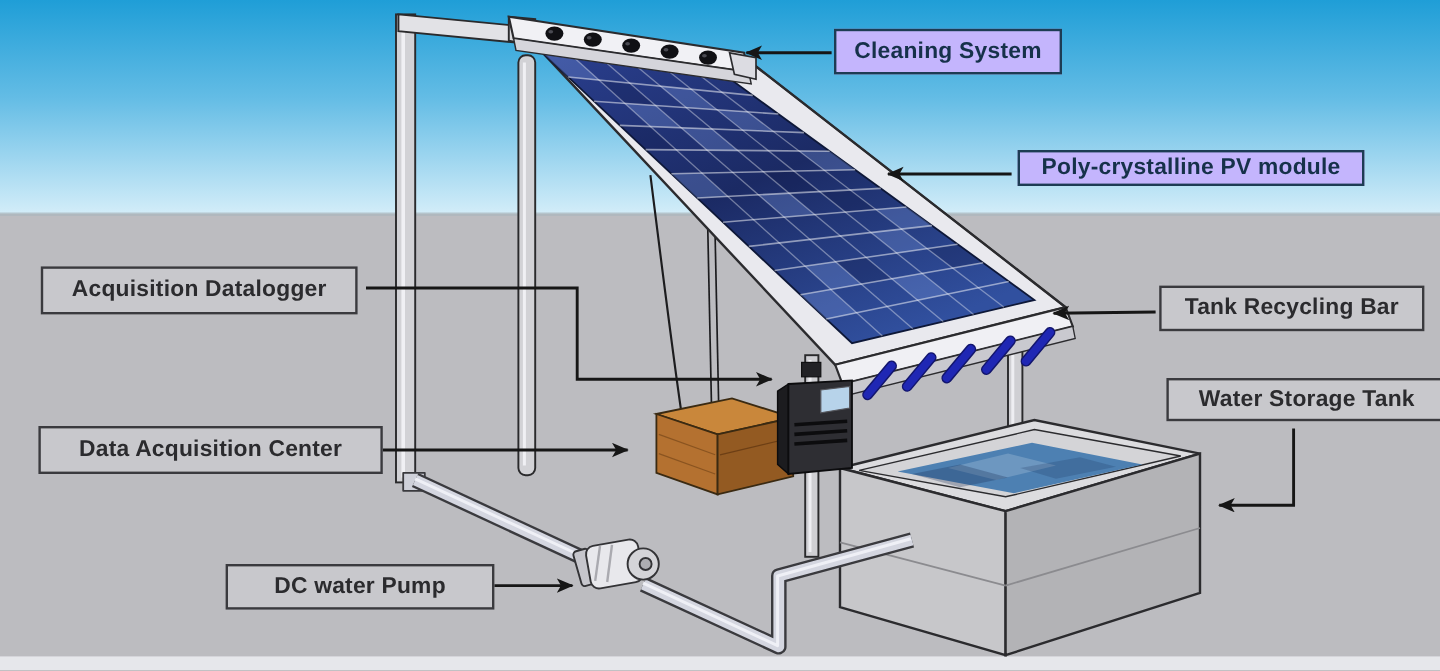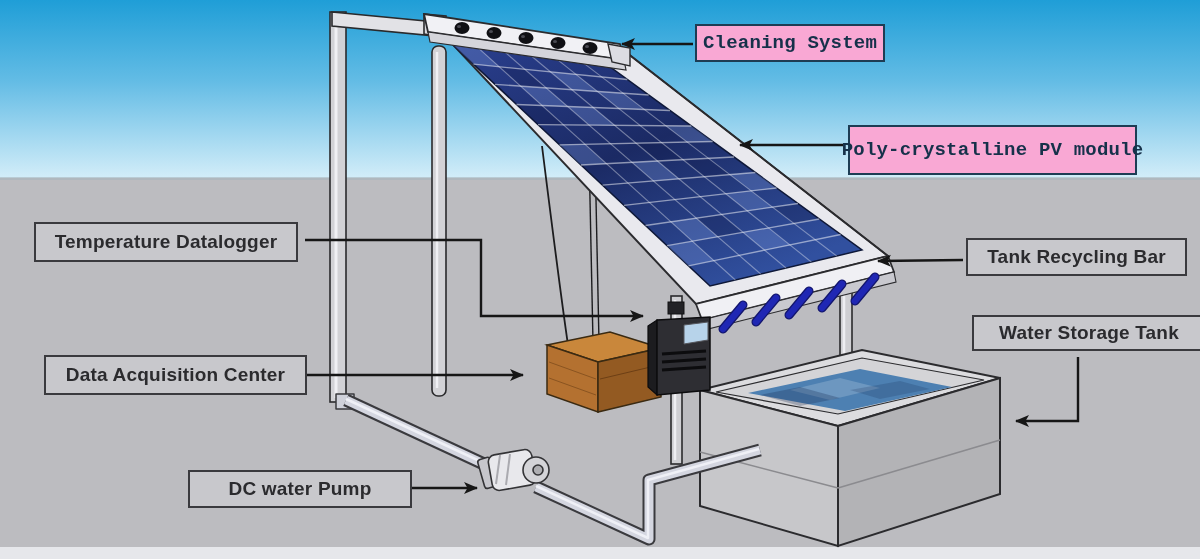--- a/index.html
+++ b/index.html
@@ -7,21 +7,21 @@
     position:relative;width:1200px;height:559px;overflow:hidden;
     font-family:"Liberation Sans",sans-serif;
   }
   .stage svg{position:absolute;left:0;top:0;}
   .label{
     position:absolute;display:flex;align-items:center;justify-content:center;
     box-sizing:border-box;border:2px solid #3a3a3e;background:#c8c8cc;
     color:#2b2b2e;font-size:19px;font-weight:600;letter-spacing:.2px;
     white-space:nowrap;
   }
-  .label.sky{background:#f9a8d4;border-color:#1d3c54;color:#16314a;font-family:Liberation Mono, monospace;}
+  .label.sky{background:#c4b5fd;border-color:#1d3c54;color:#16314a;}
 </style>
 </head>
 <body>
 
 <div class="stage">
 <svg id="diagram" width="1200" height="559" viewBox="0 0 1200 559">
   <defs>
     <linearGradient id="skyGrad" x1="0" y1="0" x2="0" y2="1">
       <stop offset="0" stop-color="#1f9ed7"></stop>
       <stop offset="0.45" stop-color="#63bce5"></stop>
@@ -199,19 +199,19 @@
     <line x1="843" y1="145" x2="740" y2="145" marker-end="url(#ah)"></line>
     <polyline points="305,240 481,240 481,316 643,316" marker-end="url(#ah)"></polyline>
     <line x1="296" y1="375" x2="523" y2="375" marker-end="url(#ah)"></line>
     <line x1="392" y1="488" x2="477" y2="488" marker-end="url(#ah)"></line>
     <line x1="963" y1="260" x2="878" y2="261" marker-end="url(#ah)"></line>
     <polyline points="1078,357 1078,421 1016,421" marker-end="url(#ah)"></polyline>
   </g>
 </svg>
 
   <div class="label sky" style="left:695px;top:24px;width:190px;height:38px">Cleaning System</div>
-  <div class="label sky" style="left:848px;top:125px;width:289px;height:50px">Poly-crystalline PV module</div>
-  <div class="label" style="left:34px;top:222px;width:264px;height:40px">Temperature Datalogger</div>
-  <div class="label" style="left:44px;top:355px;width:263px;height:40px">Data Acquisition Center</div>
+  <div class="label sky" style="left:848px;top:125px;width:289px;height:30px">Poly-crystalline PV module</div>
+  <div class="label" style="left:34px;top:222px;width:264px;height:40px">Acquisition Datalogger</div>
+  <div class="label" style="left:32px;top:355px;width:287px;height:40px">Data Acquisition Center</div>
   <div class="label" style="left:188px;top:470px;width:224px;height:38px">DC water Pump</div>
   <div class="label" style="left:966px;top:238px;width:221px;height:38px">Tank Recycling Bar</div>
   <div class="label" style="left:972px;top:315px;width:234px;height:36px">Water Storage Tank</div>
 </div>
 
 </body></html>

